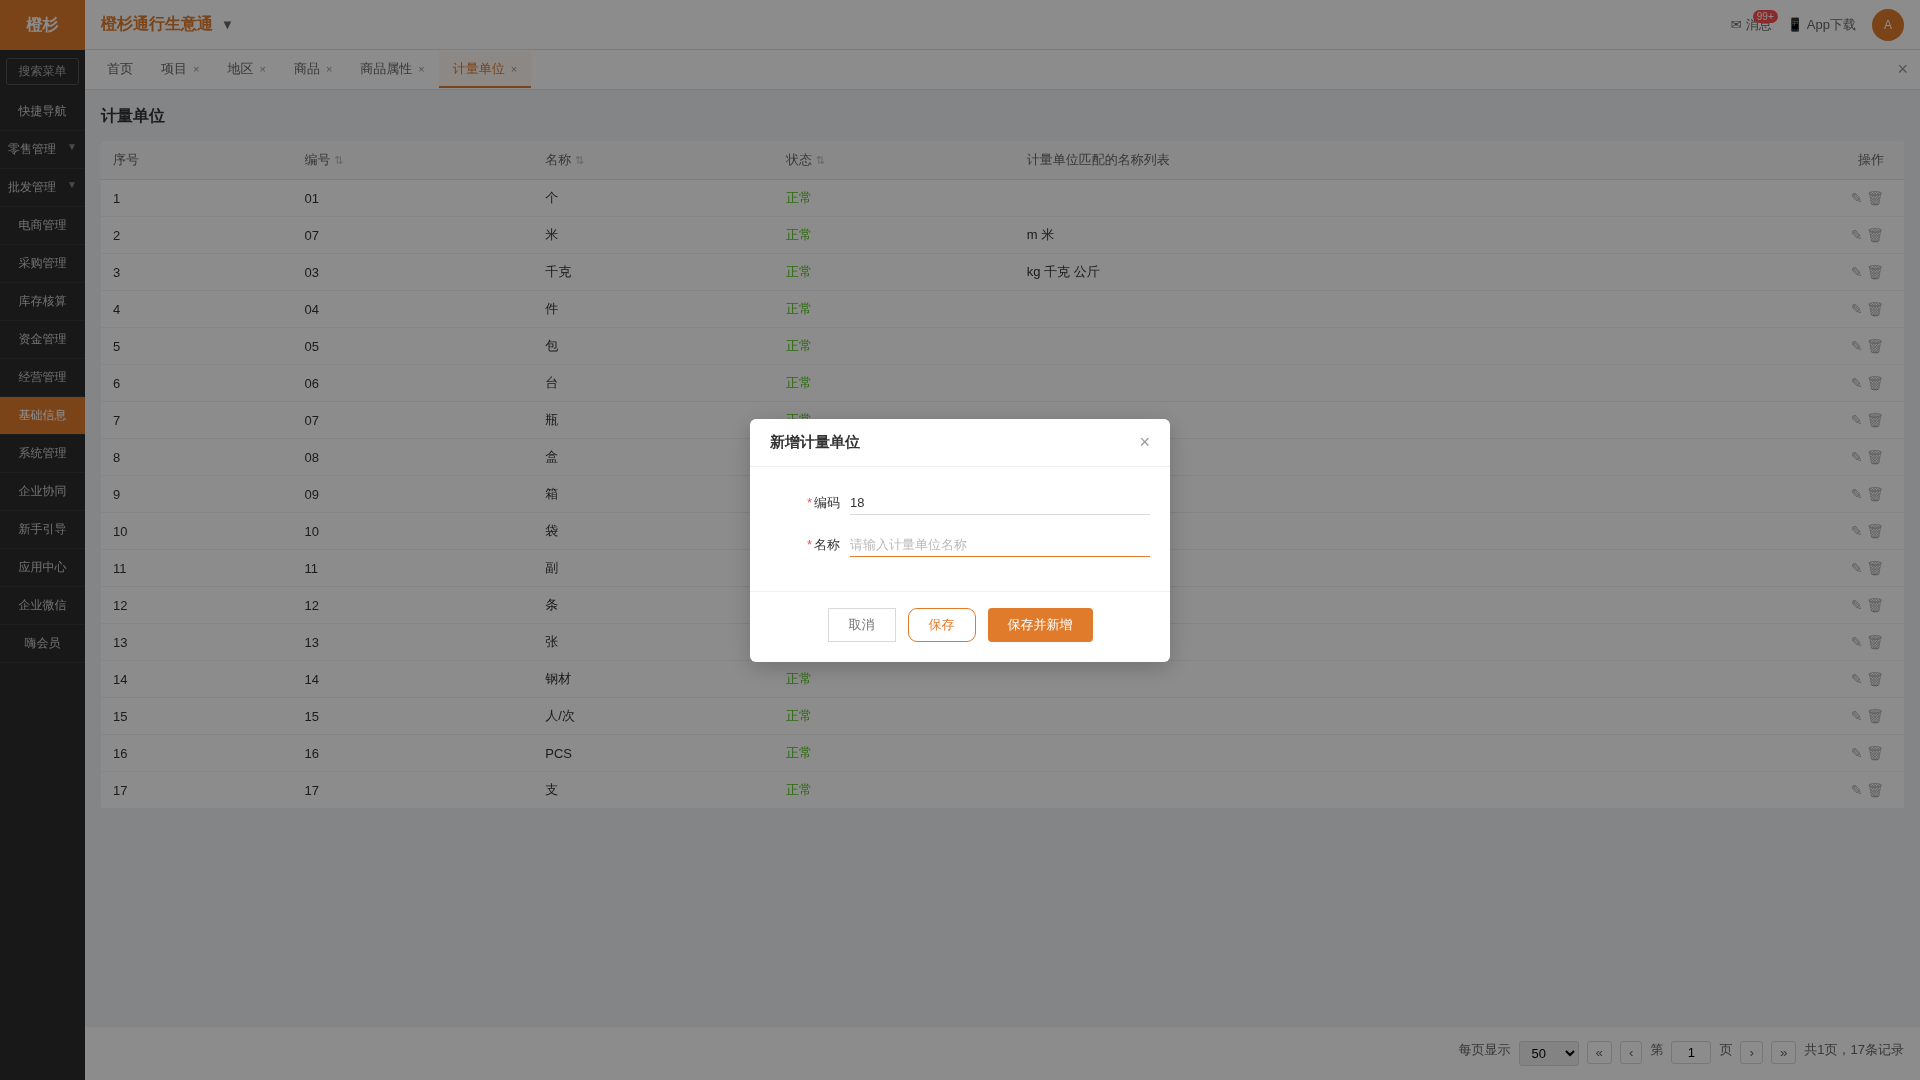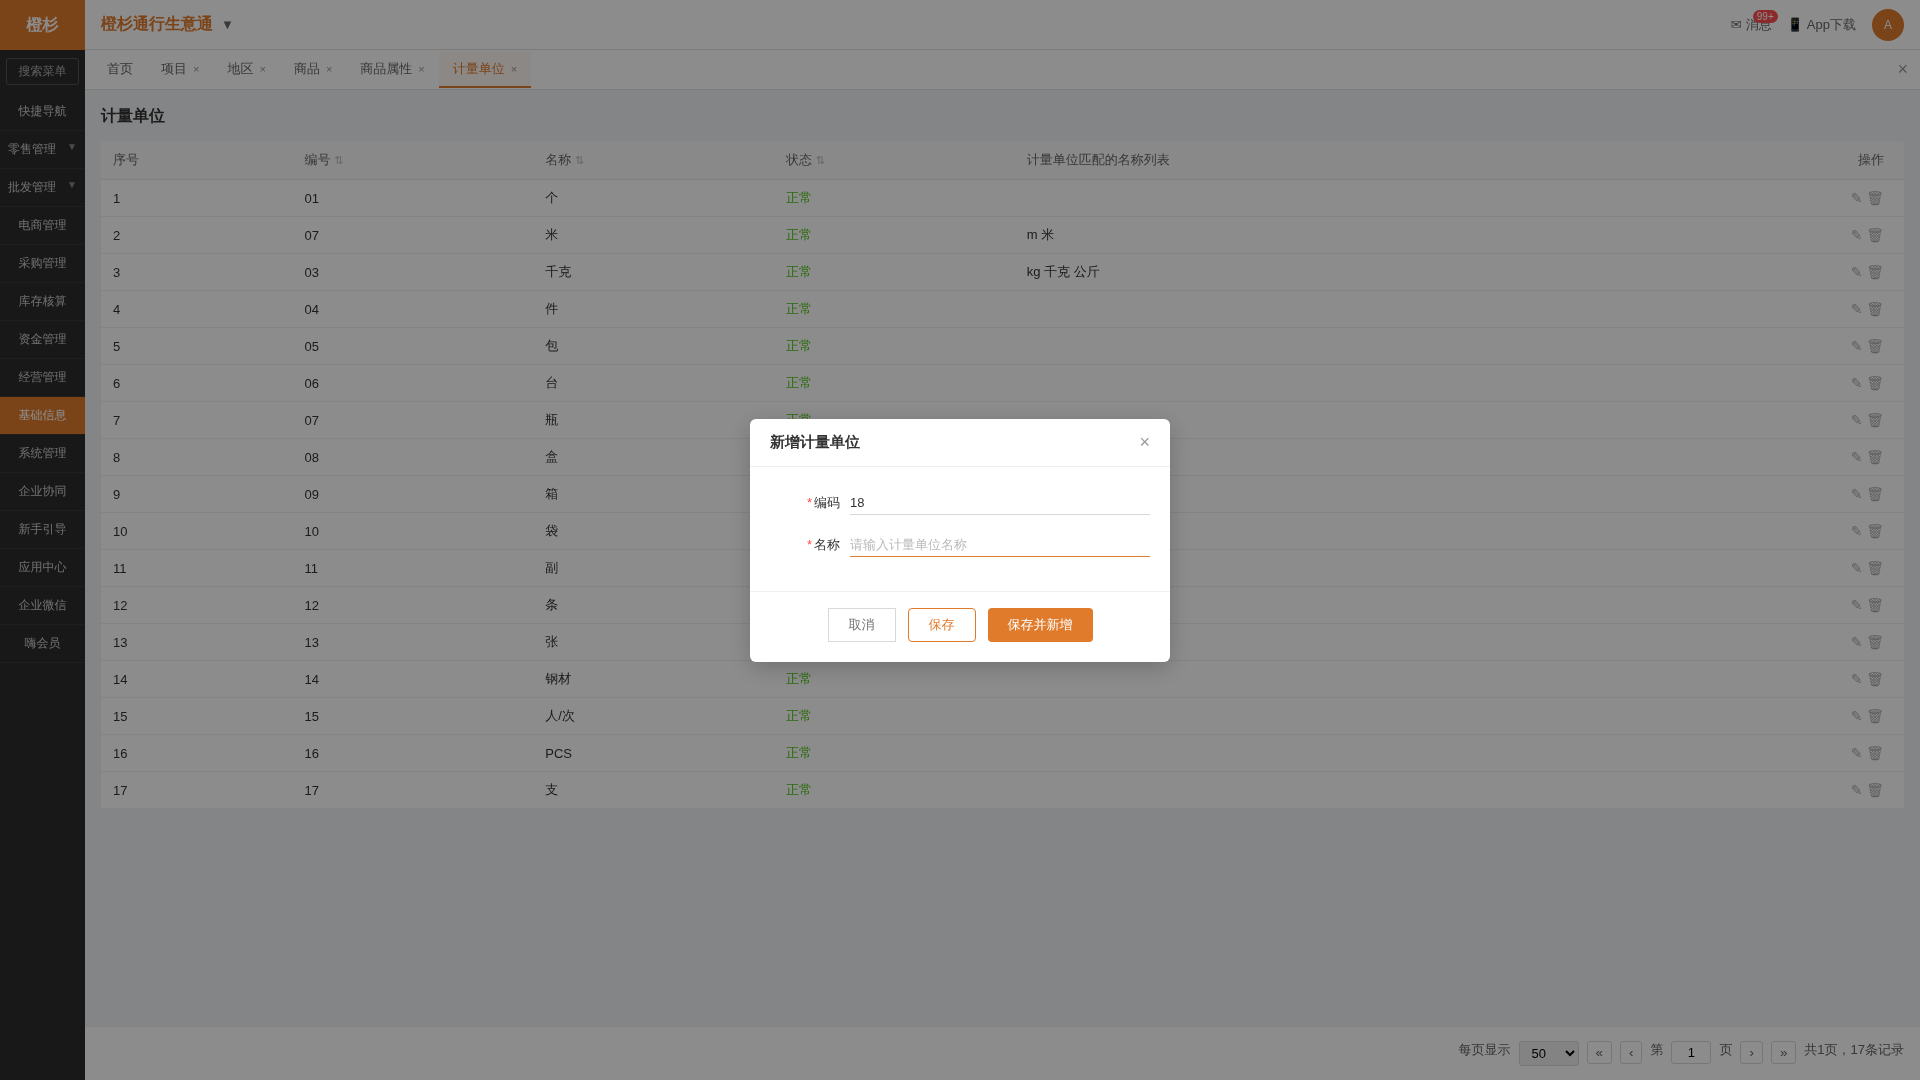--- a/index.html
+++ b/index.html
@@ -68,21 +68,21 @@
     .modal-close { cursor: pointer; color: #999; font-size: 18px; line-height: 1; }
     .modal-body { padding: 24px 20px 16px; }
     .form-row { display: flex; align-items: center; margin-bottom: 18px; }
     .form-label { width: 70px; text-align: right; margin-right: 10px; font-size: 13px; color: #333; flex-shrink: 0; }
     .form-label .required { color: #ff4d4f; margin-right: 2px; }
     .form-input { flex: 1; border: none; border-bottom: 1px solid #d9d9d9; padding: 4px 0; font-size: 13px; outline: none; color: #333; }
     .form-input.focused { border-bottom-color: #e07b2c; }
     .form-input::placeholder { color: #bbb; }
     .modal-footer { display: flex; justify-content: center; gap: 12px; padding: 16px 20px 20px; border-top: 1px solid #f0f0f0; }
     .btn-cancel { border: 1px solid #d9d9d9; background: #fff; color: #737373; padding: 7px 20px; border-radius: 0; cursor: pointer; font-size: 13px; }
-    .btn-save { border: 1px solid #e07b2c; background: #fff; color: #e07b2c; padding: 7px 20px; border-radius: 4px; cursor: pointer; font-size: 13px; }
+    .btn-save { border: 1px solid #e07b2c; background: #fff; color: #e07b2c; padding: 7px 20px; border-radius: 9px; cursor: pointer; font-size: 13px; }
     .btn-save-new { background: #e07b2c; color: white; border: none; padding: 7px 20px; border-radius: 4px; cursor: pointer; font-size: 13px; }
   </style>
 </head>
 <body>
 
 <div class="sidebar">
   <div class="sidebar-logo">
     <span class="sidebar-logo-text">橙杉</span>
   </div>
   <div class="sidebar-search">

